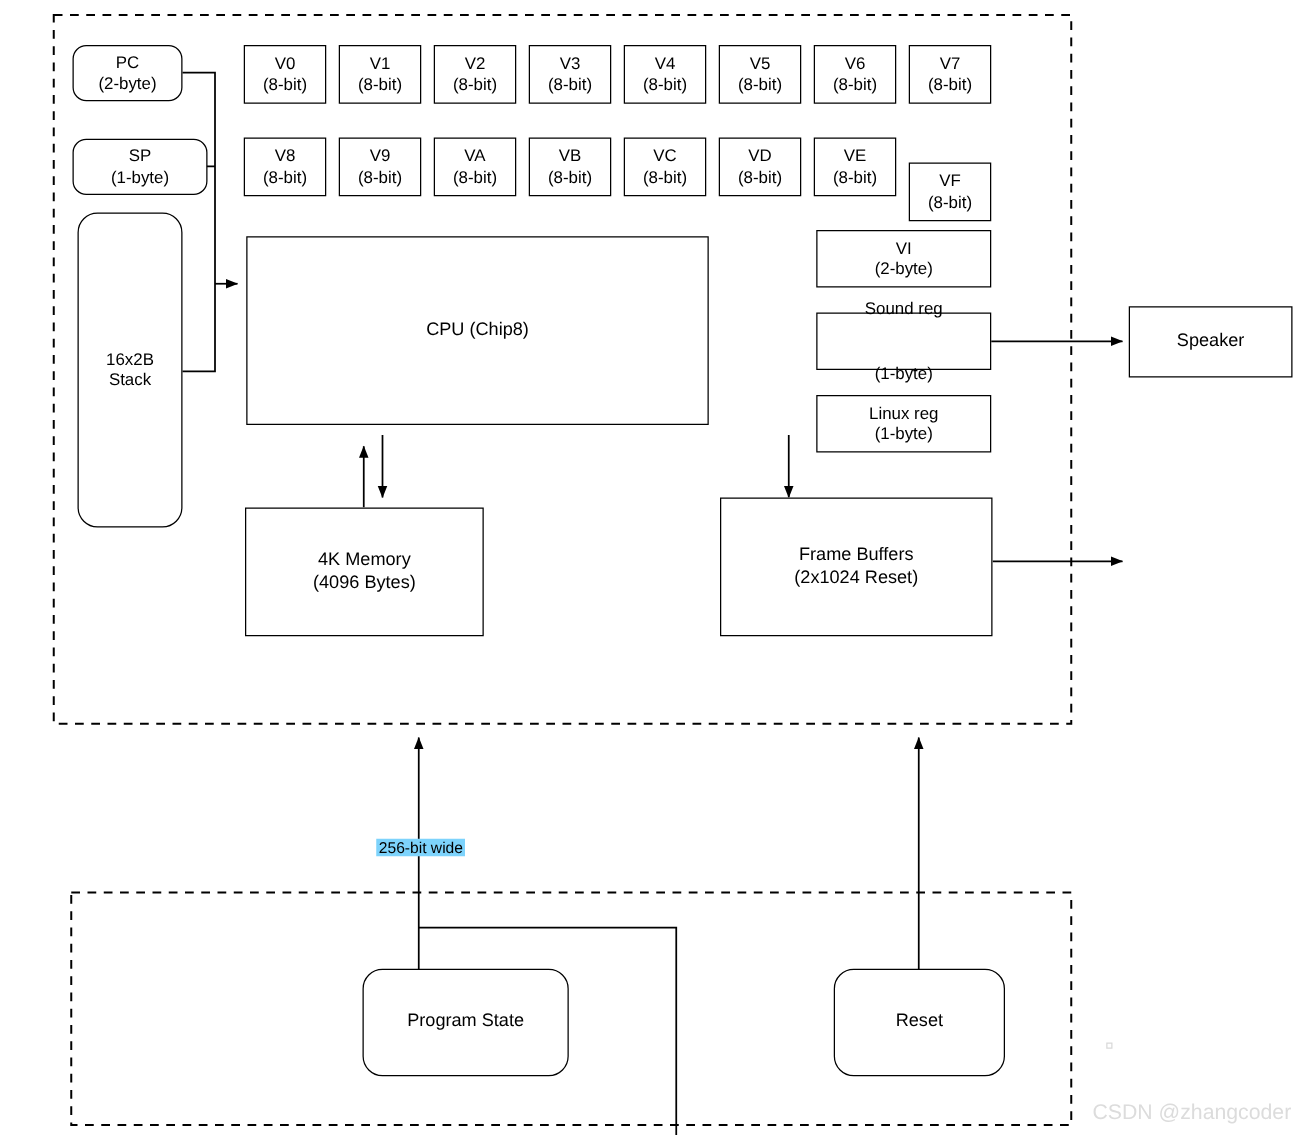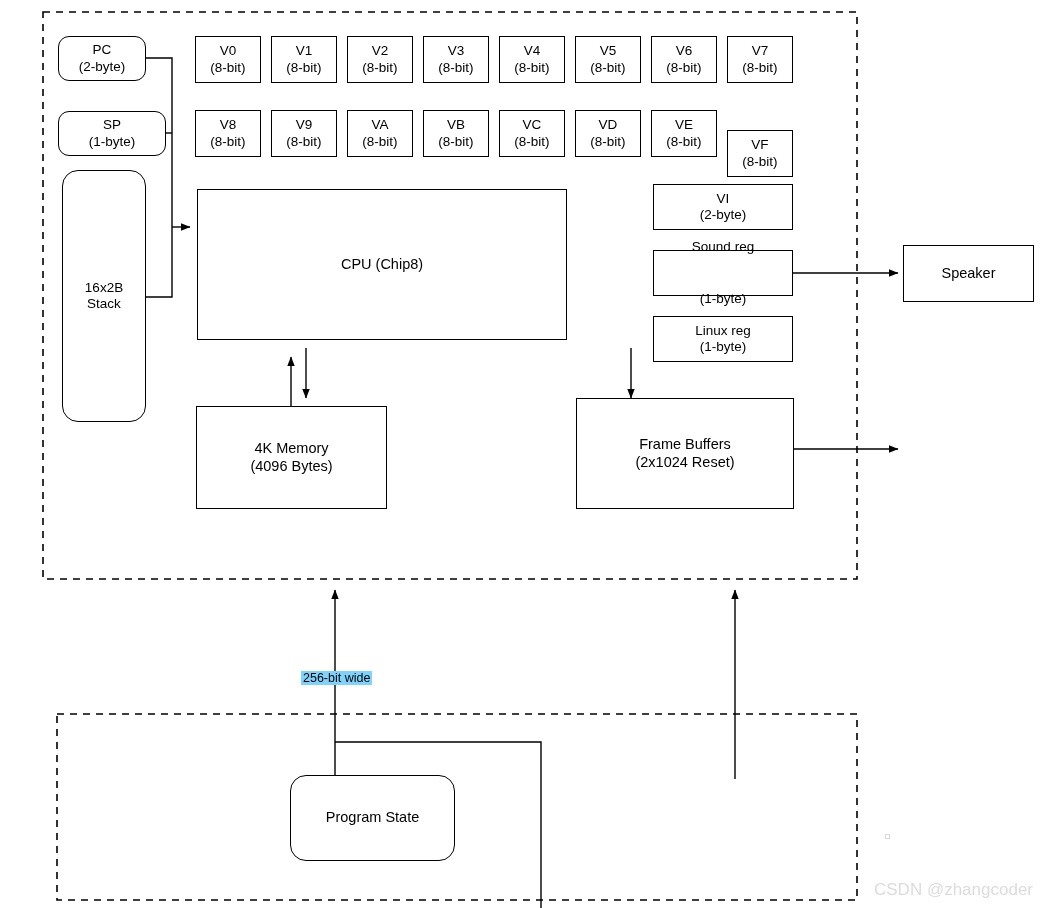--- a/index.html
+++ b/index.html
@@ -234,19 +234,22 @@
   <div class="node bigbox" style="left:903px; top:245px; width:131px; height:57px;">
     <span class="l1">Speaker</span>
   </div>
 
 
 
   <div class="node rounded-lg bigbox" style="left:261px; top:775px; width:165px; height:86px;margin-left:29px;">
     <span class="l1">Program State</span>
   </div>
 
+  <div class="node rounded-lg bigbox" style="left:667px; top:775px; width:137px; height:86px;">
+    <span class="l1">Reset</span>
+  </div>
 
   <div class="edge-label" style="left:301px; top:671px;">256-bit wide</div>
 
   <div class="dot" style="left:885px; top:834px;"></div>
   <div class="watermark" style="left:874px; top:880px;">CSDN @zhangcoder</div>
 
 </div>
 
 </body></html>

